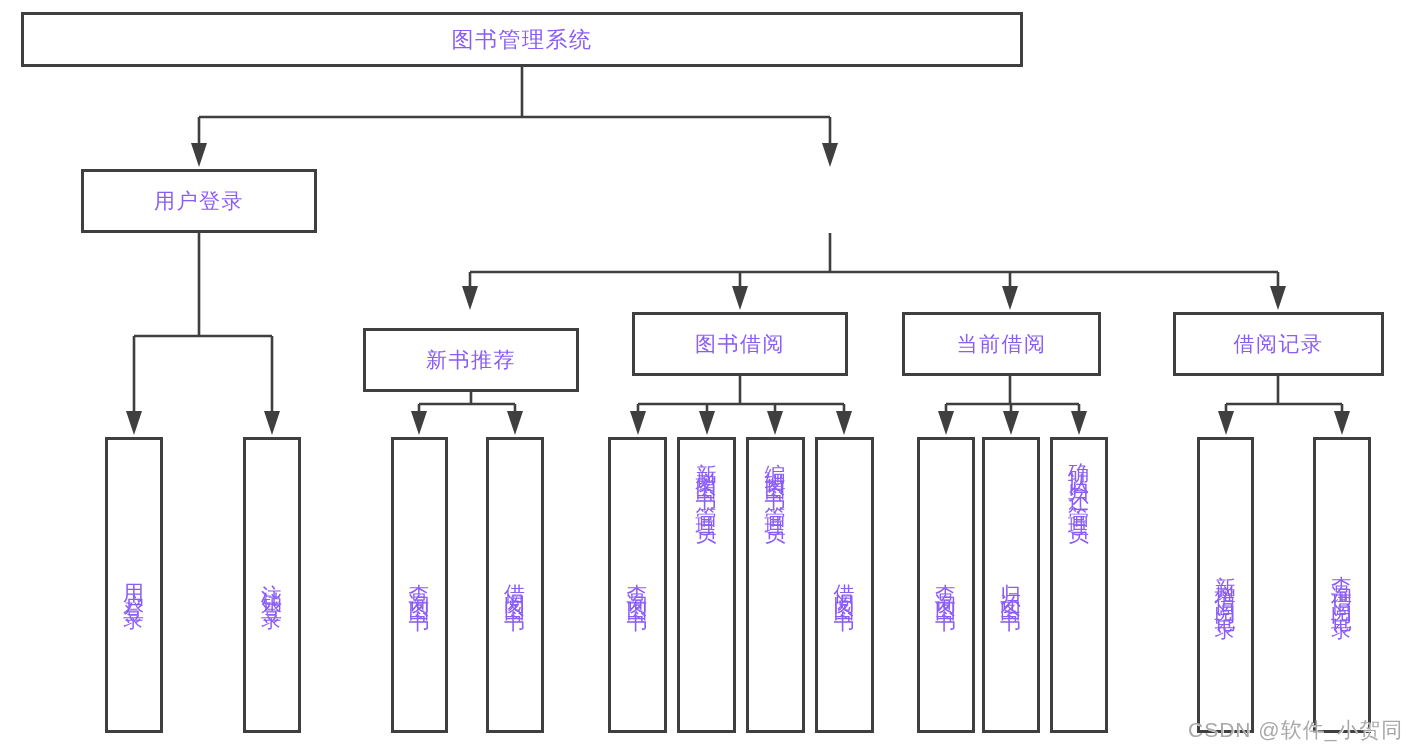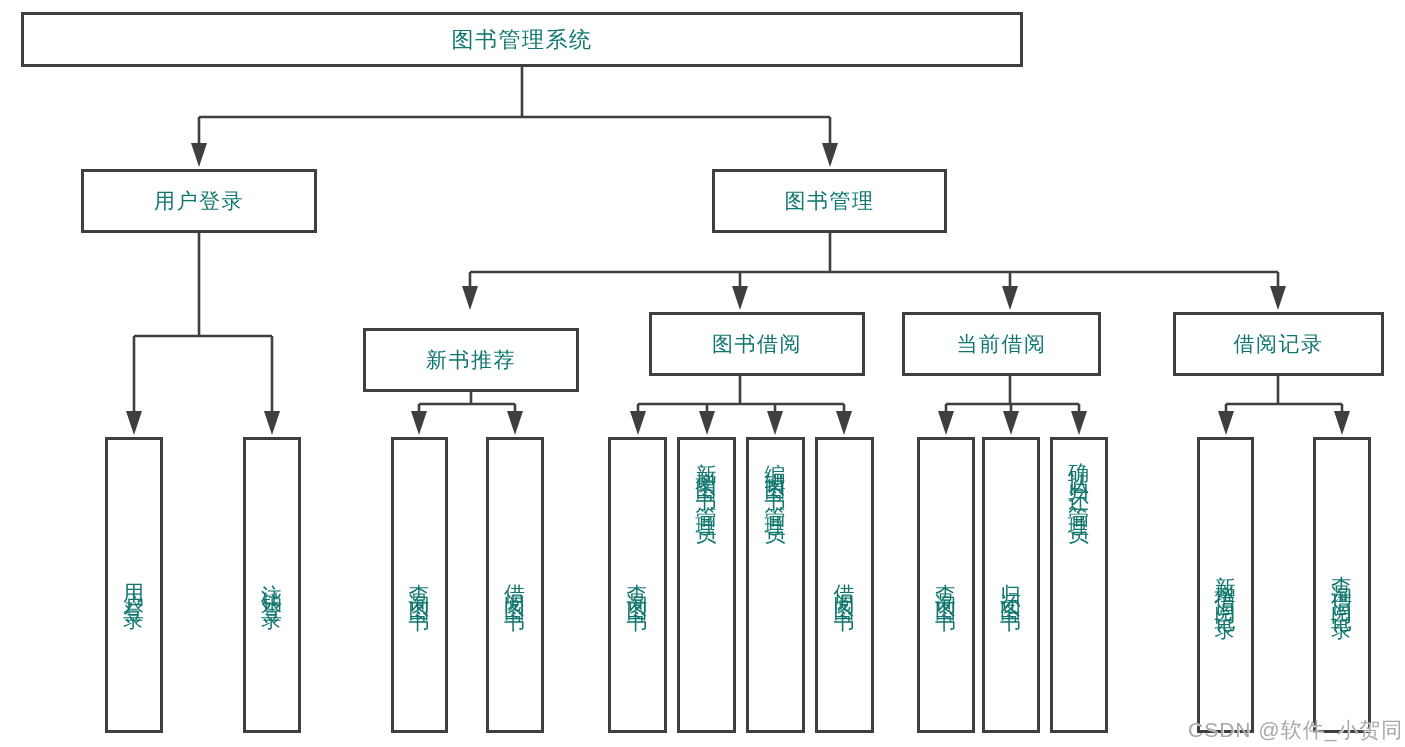--- a/index.html
+++ b/index.html
@@ -15,21 +15,21 @@
   .box {
     position:absolute;
     box-sizing:border-box;
     border:3px solid #3f3f3f;
     background:#ffffff;
     display:flex;
     align-items:center;
     justify-content:center;
     font-size:21px;
     letter-spacing:1.5px;
-    color:#0f766e;
+    color:#8b5cf6;
     z-index:1;
     white-space:nowrap;
   }
   .title-box { font-size:22px; }
   .vbox {
     writing-mode:vertical-rl;
     text-orientation:mixed;
     letter-spacing:0.42em;
     line-height:1;
     white-space:normal;
@@ -85,24 +85,23 @@
       <path d="M1011 435 L1003 411 L1019 411 Z"></path>
       <path d="M1079 435 L1071 411 L1087 411 Z"></path>
       <path d="M1226 435 L1218 411 L1234 411 Z"></path>
       <path d="M1342 435 L1334 411 L1350 411 Z"></path>
     </g>
   </svg>
 
   <div class="box title-box" style="left:21px; top:12px; width:1002px; height:55px;">图书管理系统</div>
 
   <div class="box" style="left:81px; top:169px; width:236px; height:64px;">用户登录</div>
-  <div class="box" style="left:712px; top:169px; width:235px; height:64px;">图书管理</div>
 
   <div class="box" style="left:363px; top:328px; width:216px; height:64px;">新书推荐</div>
-  <div class="box" style="left:632px; top:312px; width:216px; height:64px;margin-left:17px;">图书借阅</div>
+  <div class="box" style="left:632px; top:312px; width:216px; height:64px;">图书借阅</div>
   <div class="box" style="left:902px; top:312px; width:199px; height:64px;">当前借阅</div>
   <div class="box" style="left:1173px; top:312px; width:211px; height:64px;">借阅记录</div>
 
   <div class="box vbox" style="left:105px; top:437px; width:58px; height:296px;">用户登录</div>
   <div class="box vbox" style="left:243px; top:437px; width:58px; height:296px;">注销登录</div>
 
   <div class="box vbox" style="left:391px; top:437px; width:57px; height:296px;">查询图书</div>
   <div class="box vbox" style="left:486px; top:437px; width:58px; height:296px;">借阅图书</div>
 
   <div class="box vbox" style="left:608px; top:437px; width:59px; height:296px;">查询图书</div>

